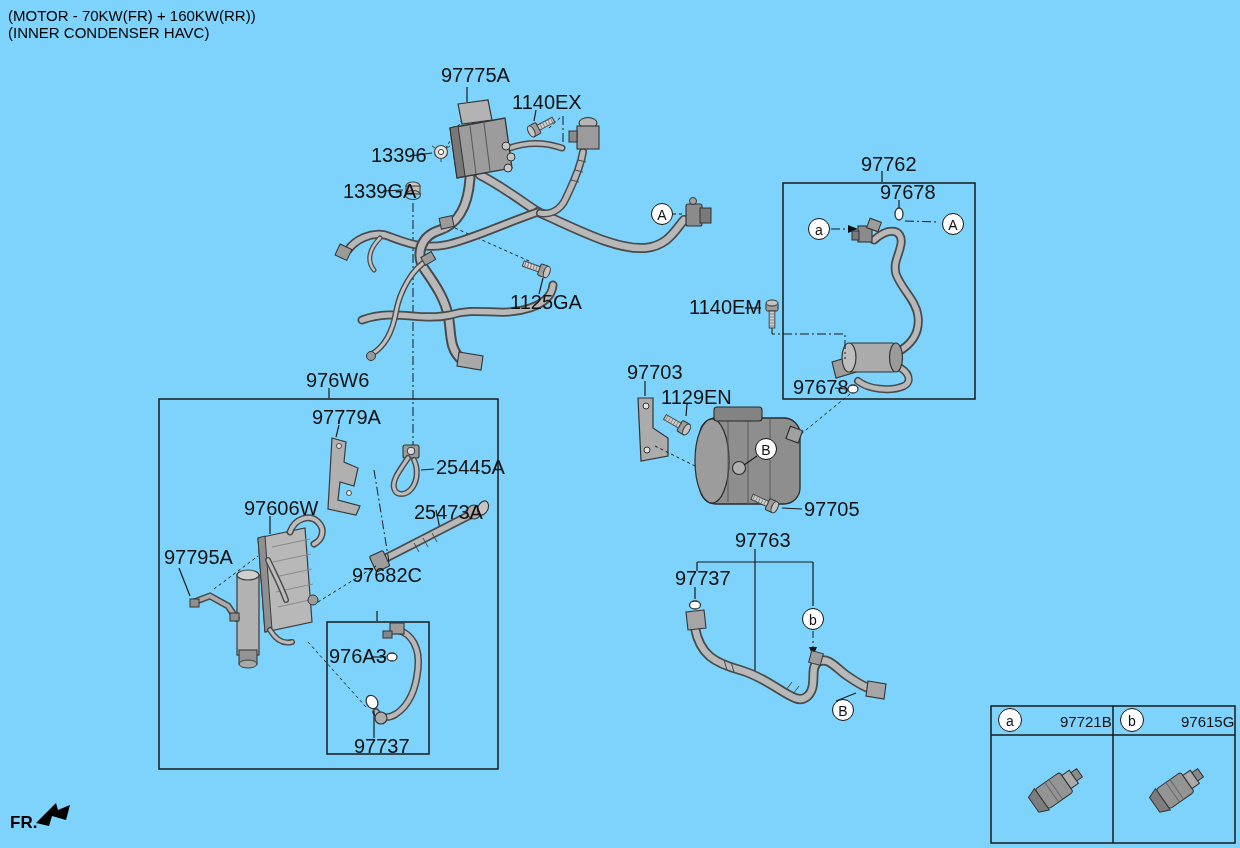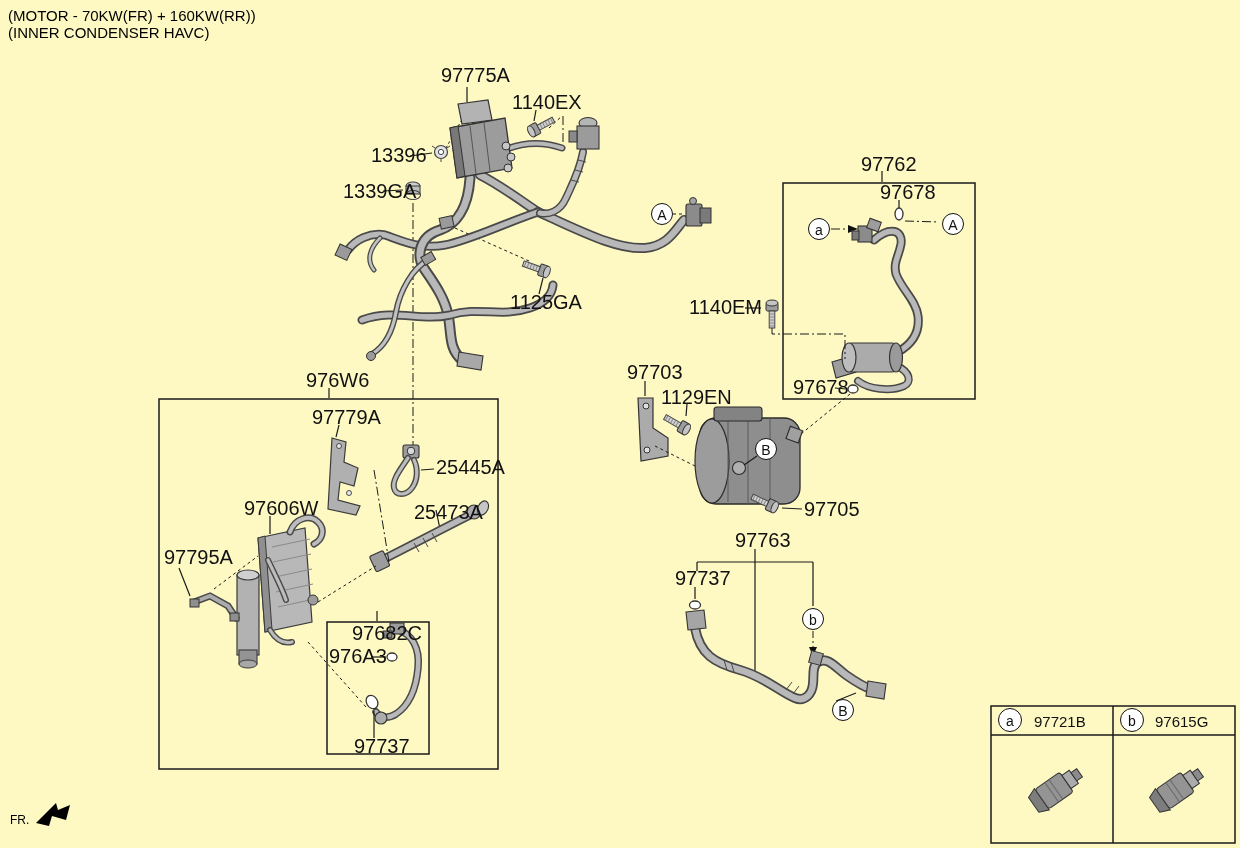--- a/index.html
+++ b/index.html
@@ -1,25 +1,25 @@
 <!DOCTYPE html>
 <html><head>
 <meta charset="utf-8">
 <style>
   html,body{margin:0;padding:0;background:#fff;}
-  .stage{position:relative;width:1240px;height:848px;background:#fef9c3;overflow:hidden;
+  .stage{position:relative;width:1240px;height:848px;background:#7dd3fc;overflow:hidden;
          font-family:"Liberation Sans",sans-serif;color:#111;}
   .stage svg{position:absolute;left:0;top:0;}
   .lbl{position:absolute;font-size:20px;line-height:15px;white-space:nowrap;color:#111;}
   .ttl{position:absolute;font-size:15px;line-height:17px;white-space:nowrap;color:#000;}
   .callout{position:absolute;width:22px;height:22px;border:1.6px solid #111;border-radius:50%;
            background:#fff;font-size:14px;line-height:22px;text-align:center;box-sizing:border-box;}
   .callout.lg{width:24px;height:24px;line-height:24px;}
-  .fr{position:absolute;font-size:12px;font-weight:400;color:#000;}
-  .legend-part{position:absolute;font-size:15px;color:#111;white-space:nowrap;}
+  .fr{position:absolute;font-size:17px;font-weight:700;color:#000;}
+  .legend-part{position:absolute;font-size:15px;color:#111;white-space:nowrap;margin-left:26px;}
 </style>
 </head>
 <body>
 
 <div class="stage">
 
 <svg width="1240" height="848" viewBox="0 0 1240 848">
   <defs>
     <g id="boltG">
       <rect x="-3" y="-6" width="8" height="12" rx="1.5" fill="#9d9d9d" stroke="#333" stroke-width="1"></rect>
@@ -281,21 +281,21 @@
 <div class="lbl" style="left:793px;top:380px">97678</div>
 <div class="lbl" style="left:627px;top:365px">97703</div>
 <div class="lbl" style="left:661px;top:390px">1129EN</div>
 <div class="lbl" style="left:804px;top:502px">97705</div>
 <div class="lbl" style="left:306px;top:373px">976W6</div>
 <div class="lbl" style="left:312px;top:410px">97779A</div>
 <div class="lbl" style="left:436px;top:460px">25445A</div>
 <div class="lbl" style="left:414px;top:505px">25473A</div>
 <div class="lbl" style="left:244px;top:501px">97606W</div>
 <div class="lbl" style="left:164px;top:550px">97795A</div>
-<div class="lbl" style="left:352px;top:626px">97682C</div>
+<div class="lbl" style="left:352px;top:568px">97682C</div>
 <div class="lbl" style="left:329px;top:649px">976A3</div>
 <div class="lbl" style="left:354px;top:739px">97737</div>
 <div class="lbl" style="left:735px;top:533px">97763</div>
 <div class="lbl" style="left:675px;top:571px">97737</div>
 
 <div class="callout" style="left:651px;top:203px">A</div>
 <div class="callout" style="left:808px;top:218px">a</div>
 <div class="callout" style="left:942px;top:213px">A</div>
 <div class="callout" style="left:755px;top:438px">B</div>
 <div class="callout" style="left:802px;top:608px">b</div>

